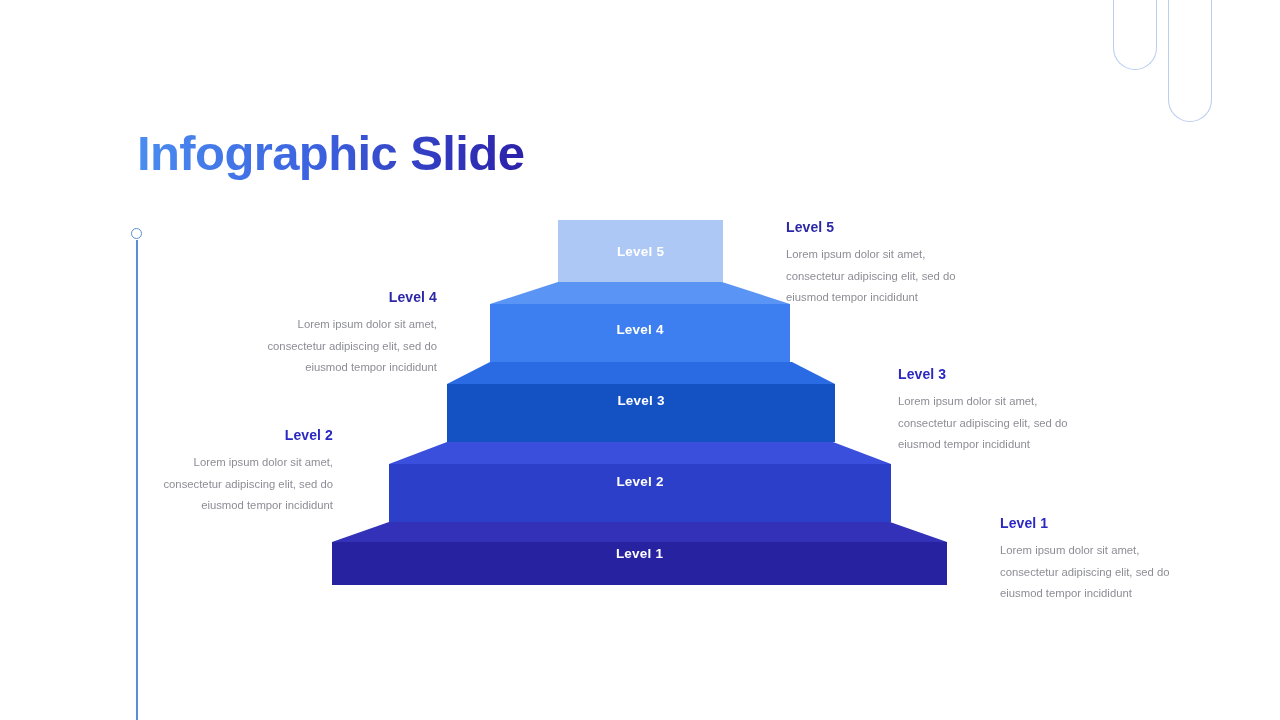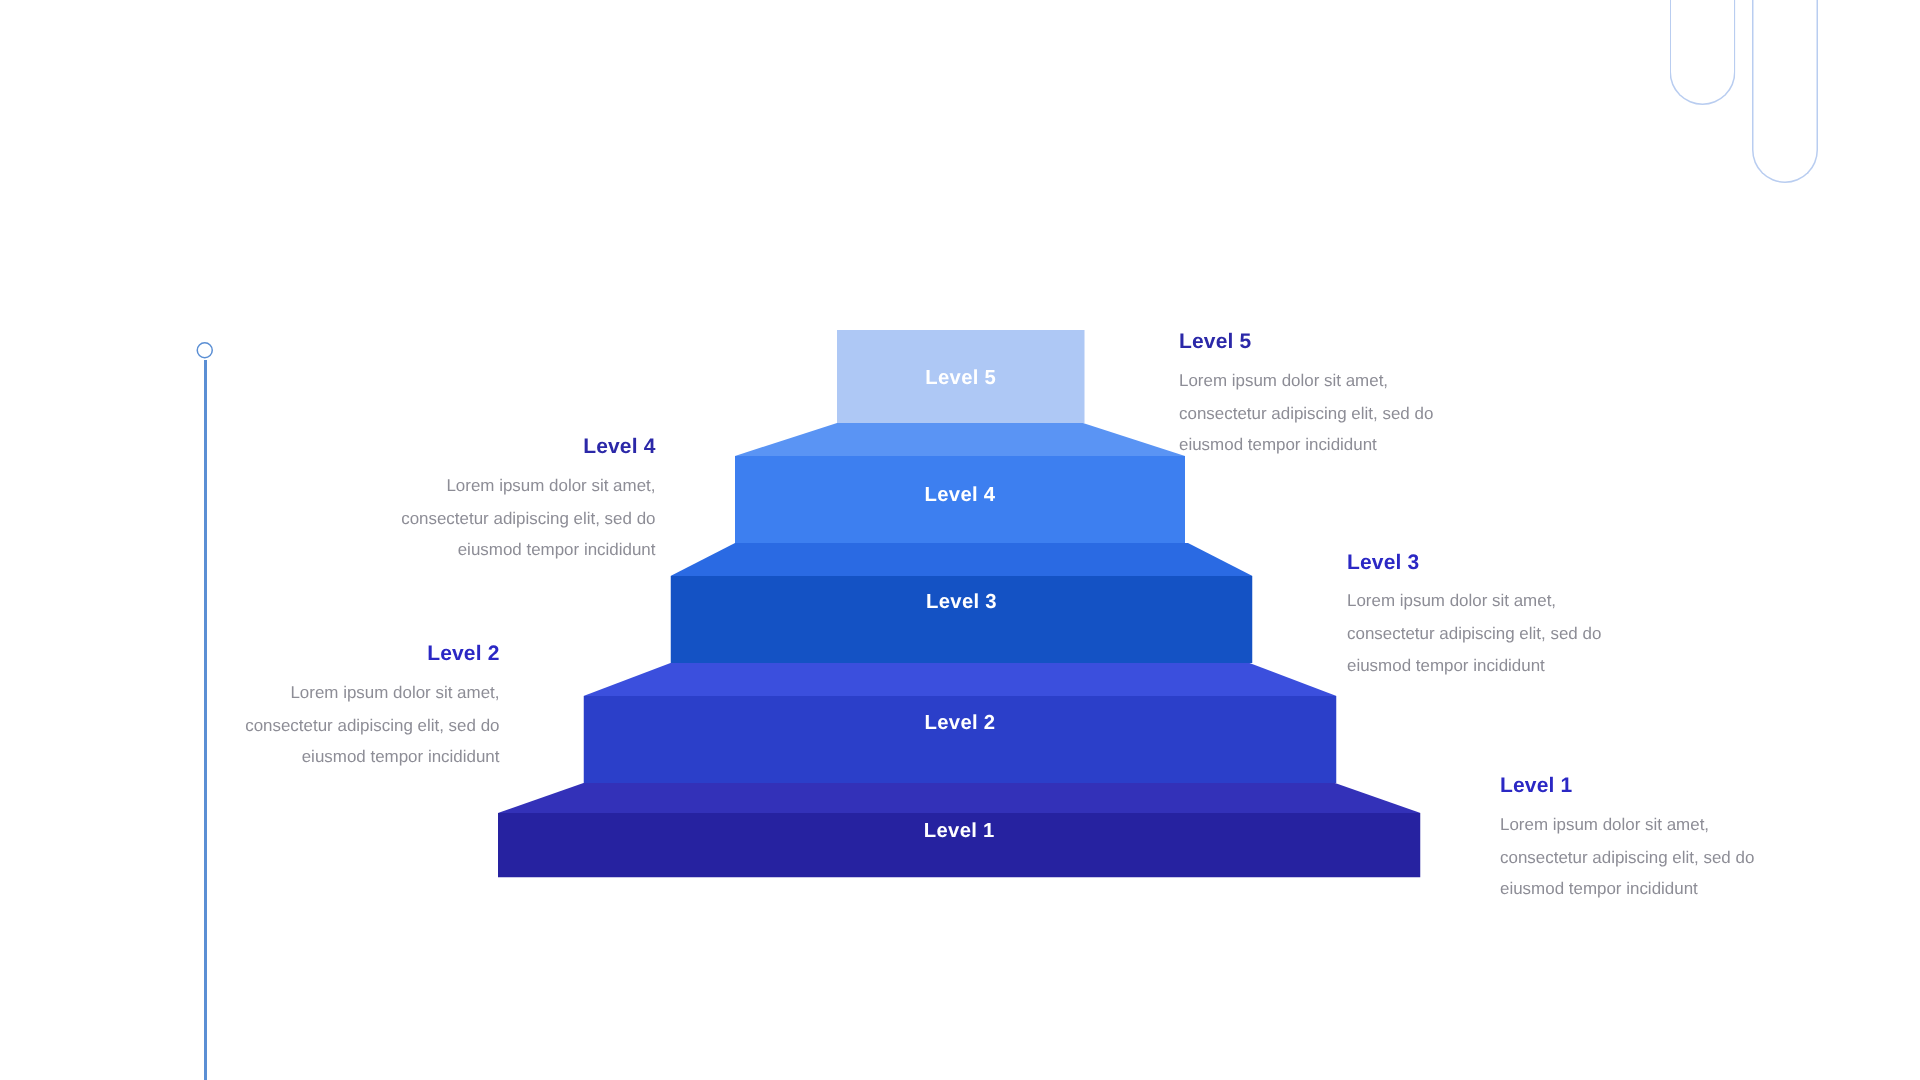--- a/index.html
+++ b/index.html
@@ -69,20 +69,21 @@
 <body>
 
 <div id="slide">
 
   <div class="deco-pill" id="deco-pill-a" style="border-color: rgb(185, 205, 240);"></div>
   <div class="deco-pill" id="deco-pill-b" style="border-color: rgb(185, 205, 240);"></div>
 
   <div id="timeline-dot" style="border-color: rgb(91, 143, 212);"></div>
   <div id="timeline-line" style="background: rgb(91, 143, 212);"></div>
 
+  <h1 id="page-title">Infographic Slide</h1>
 
   <div id="pyramid">
 
     <div class="layer" id="layer5" style="left:558px; top:220px; width:165px; height:62px;">
       <div class="face" id="face5" style="background: rgb(174, 200, 245);"></div>
       <div class="layer-label" id="label5" style="top:24px;">Level 5</div>
     </div>
 
     <div class="layer" id="layer4" style="left:490px; top:282px; width:300px; height:80px;">
       <svg id="svg4" width="300" height="80" viewBox="0 0 300 80">

